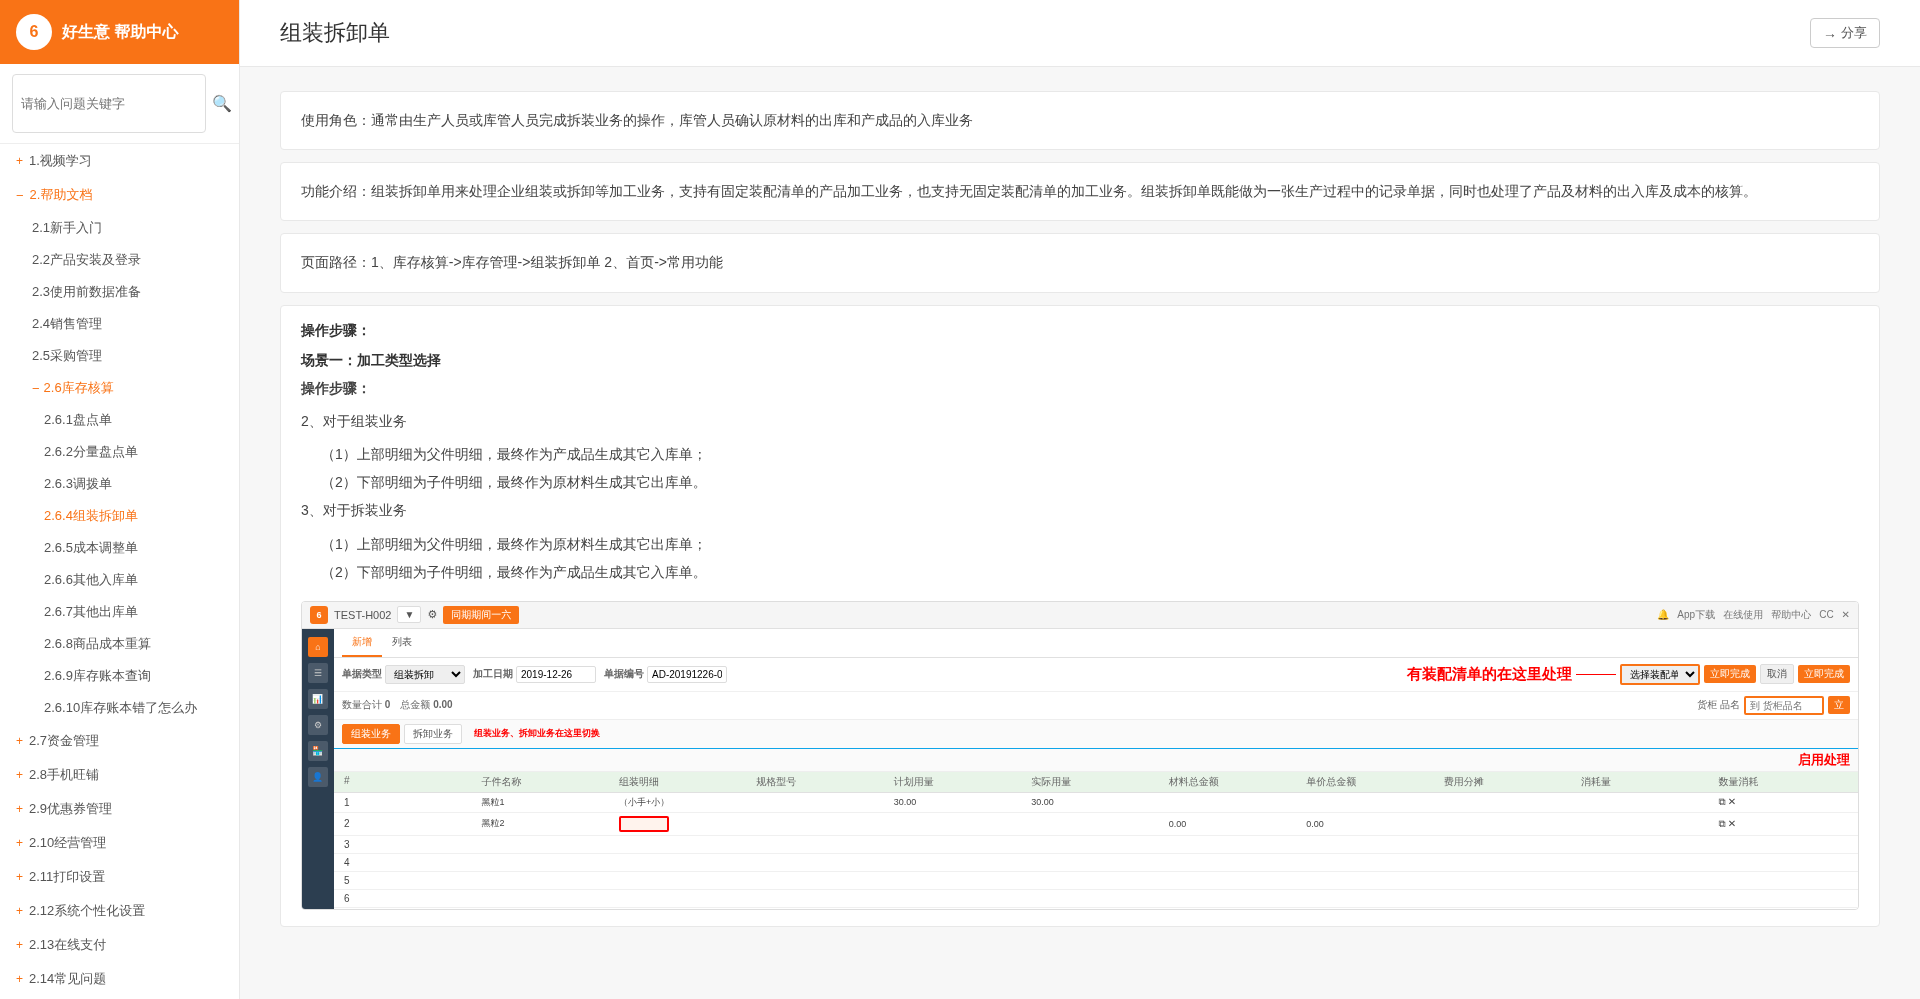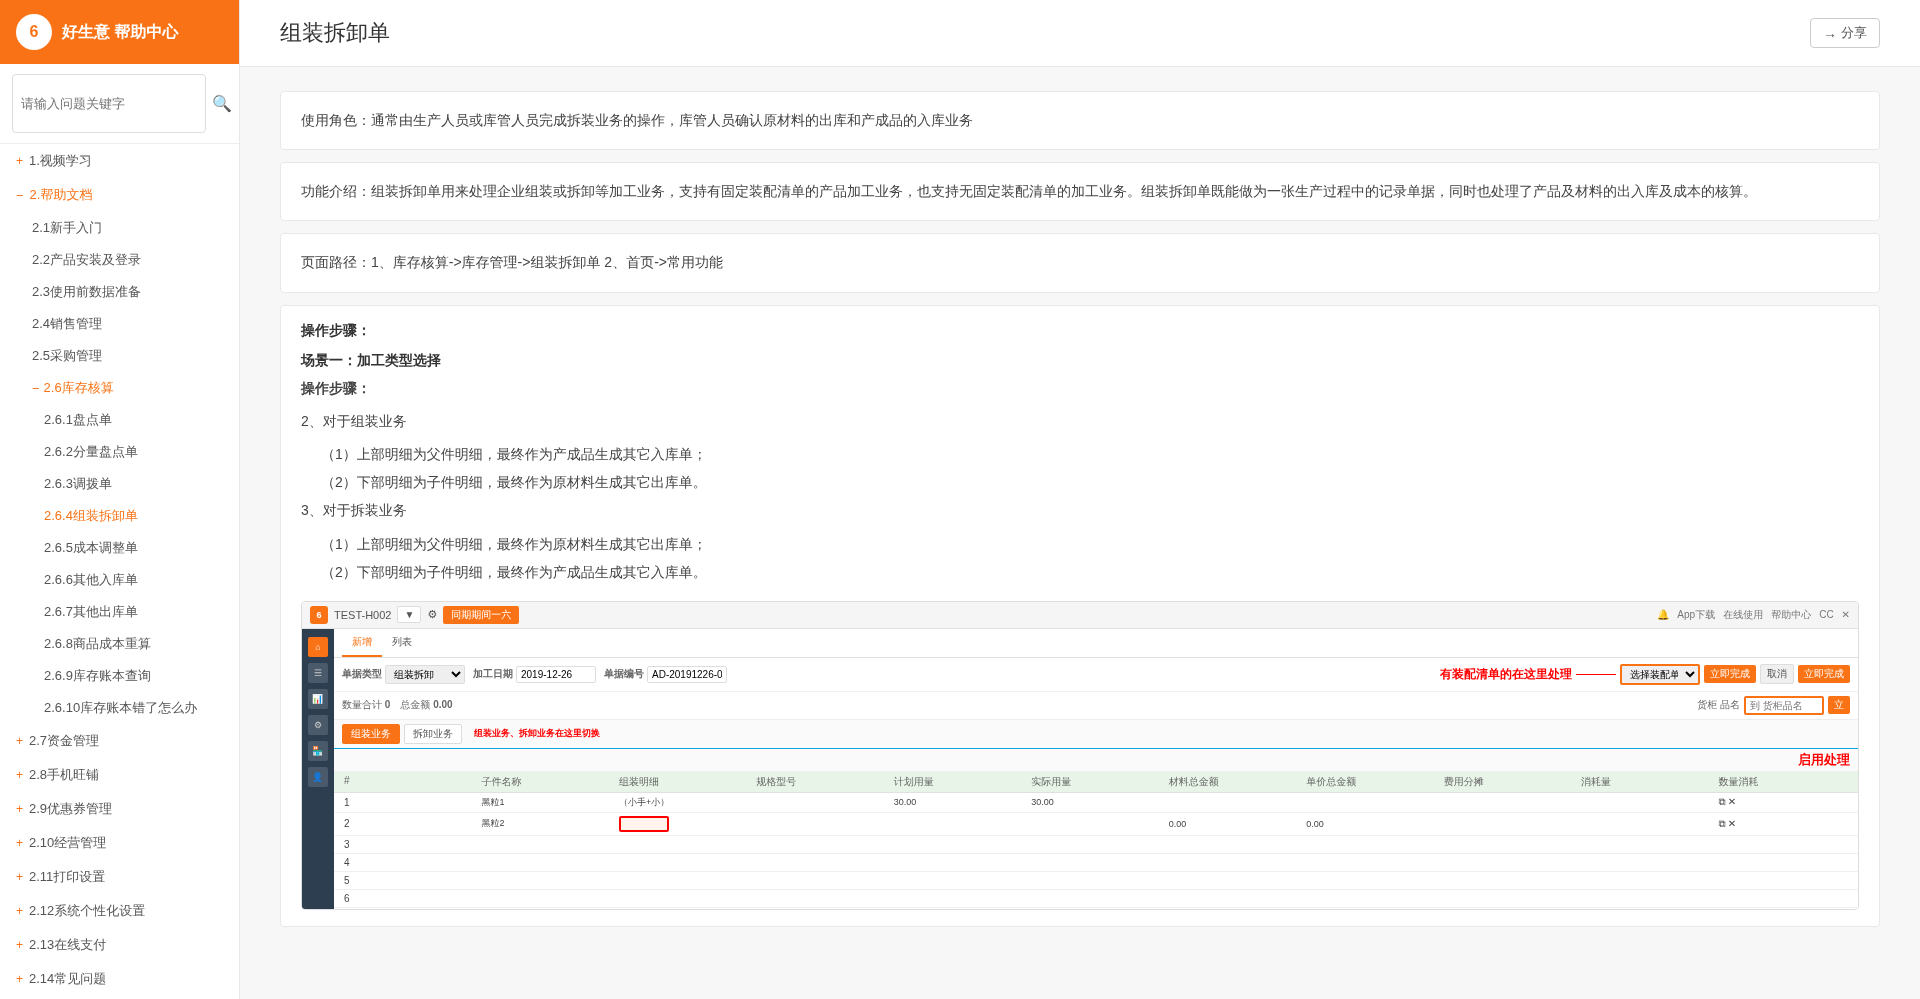--- a/index.html
+++ b/index.html
@@ -316,21 +316,21 @@
                 </div>
                 <div class="ss-field">
                   <label>加工日期</label>
                   <input class="ss-input-sm" value="2019-12-26" readonly="" style="">
                 </div>
                 <div class="ss-field">
                   <label>单据编号</label>
                   <input class="ss-input-sm" value="AD-20191226-001" readonly="" style="">
                 </div>
                 <div style="margin-left:auto;display:flex;align-items:center;gap:4px;">
-                  <span style="color:red;font-size:12px;font-weight:bold;">有装配清单的在这里处理</span>
+                  <span style="color:red;font-size:15px;font-weight:bold;">有装配清单的在这里处理</span>
                   <span style="display:inline-block;width:40px;border-top:1px solid red;vertical-align:middle;"></span>
                   <select class="ss-input-orange" style="border:2px solid #f97316;">
                     <option>选择装配单</option>
                   </select>
                   <button class="ss-btn-orange">立即完成</button>
                   <button class="ss-btn-gray">取消</button>
                   <button class="ss-btn-orange">立即完成</button>
                 </div>
               </div>
 

